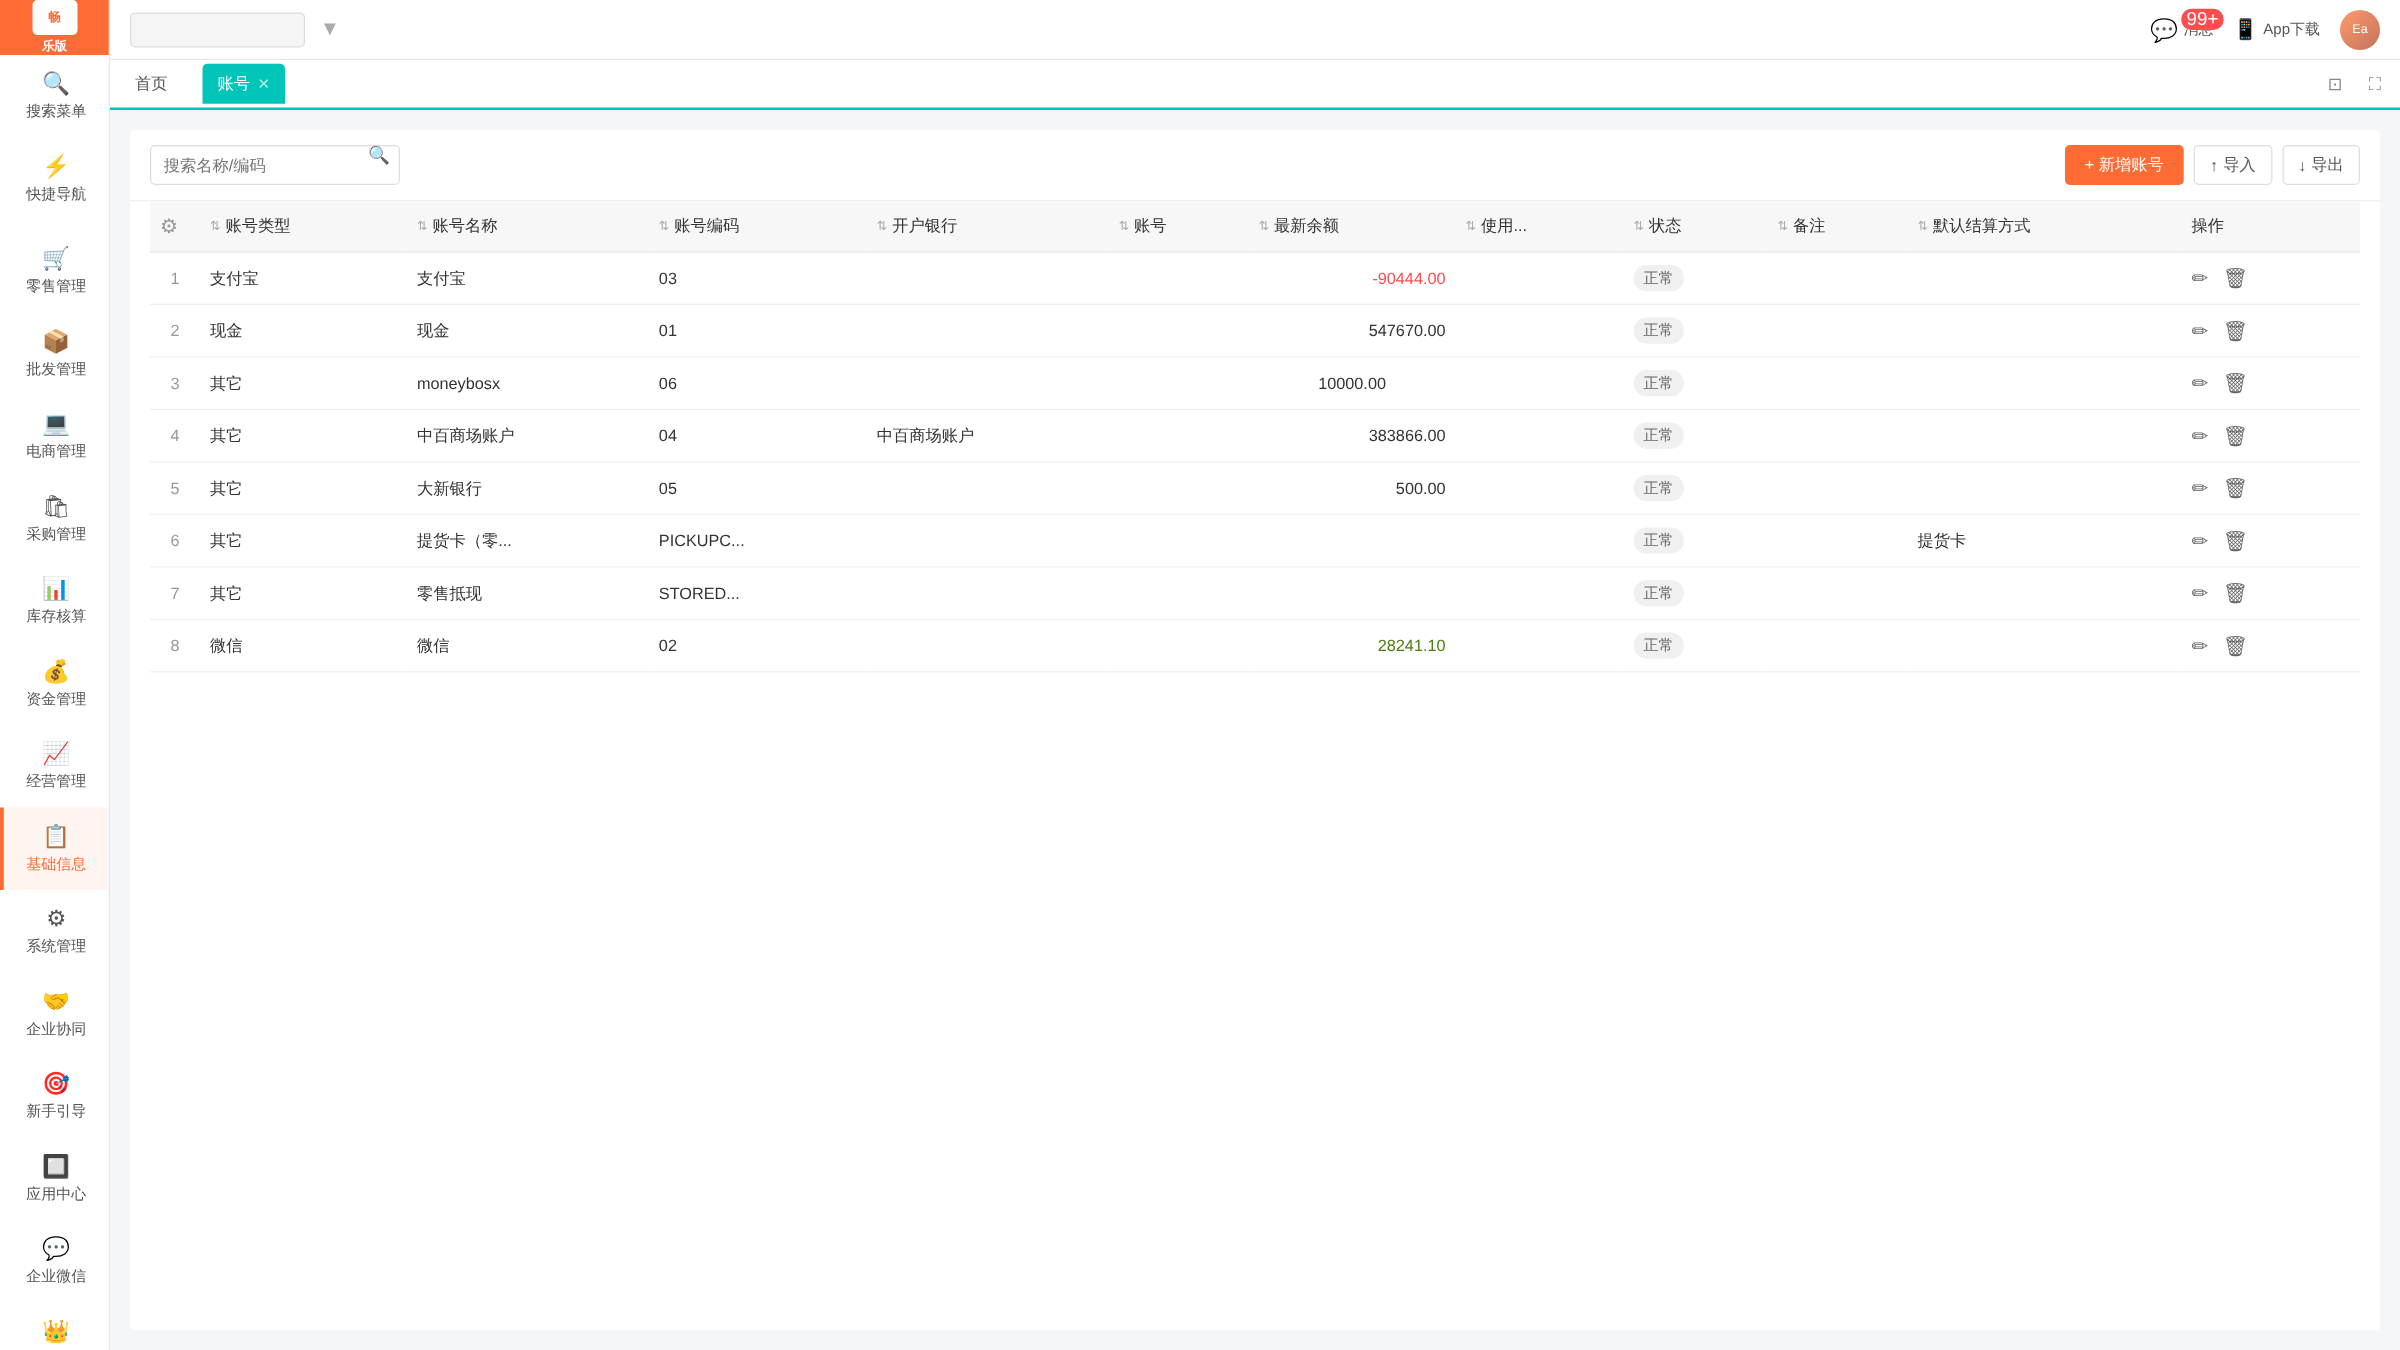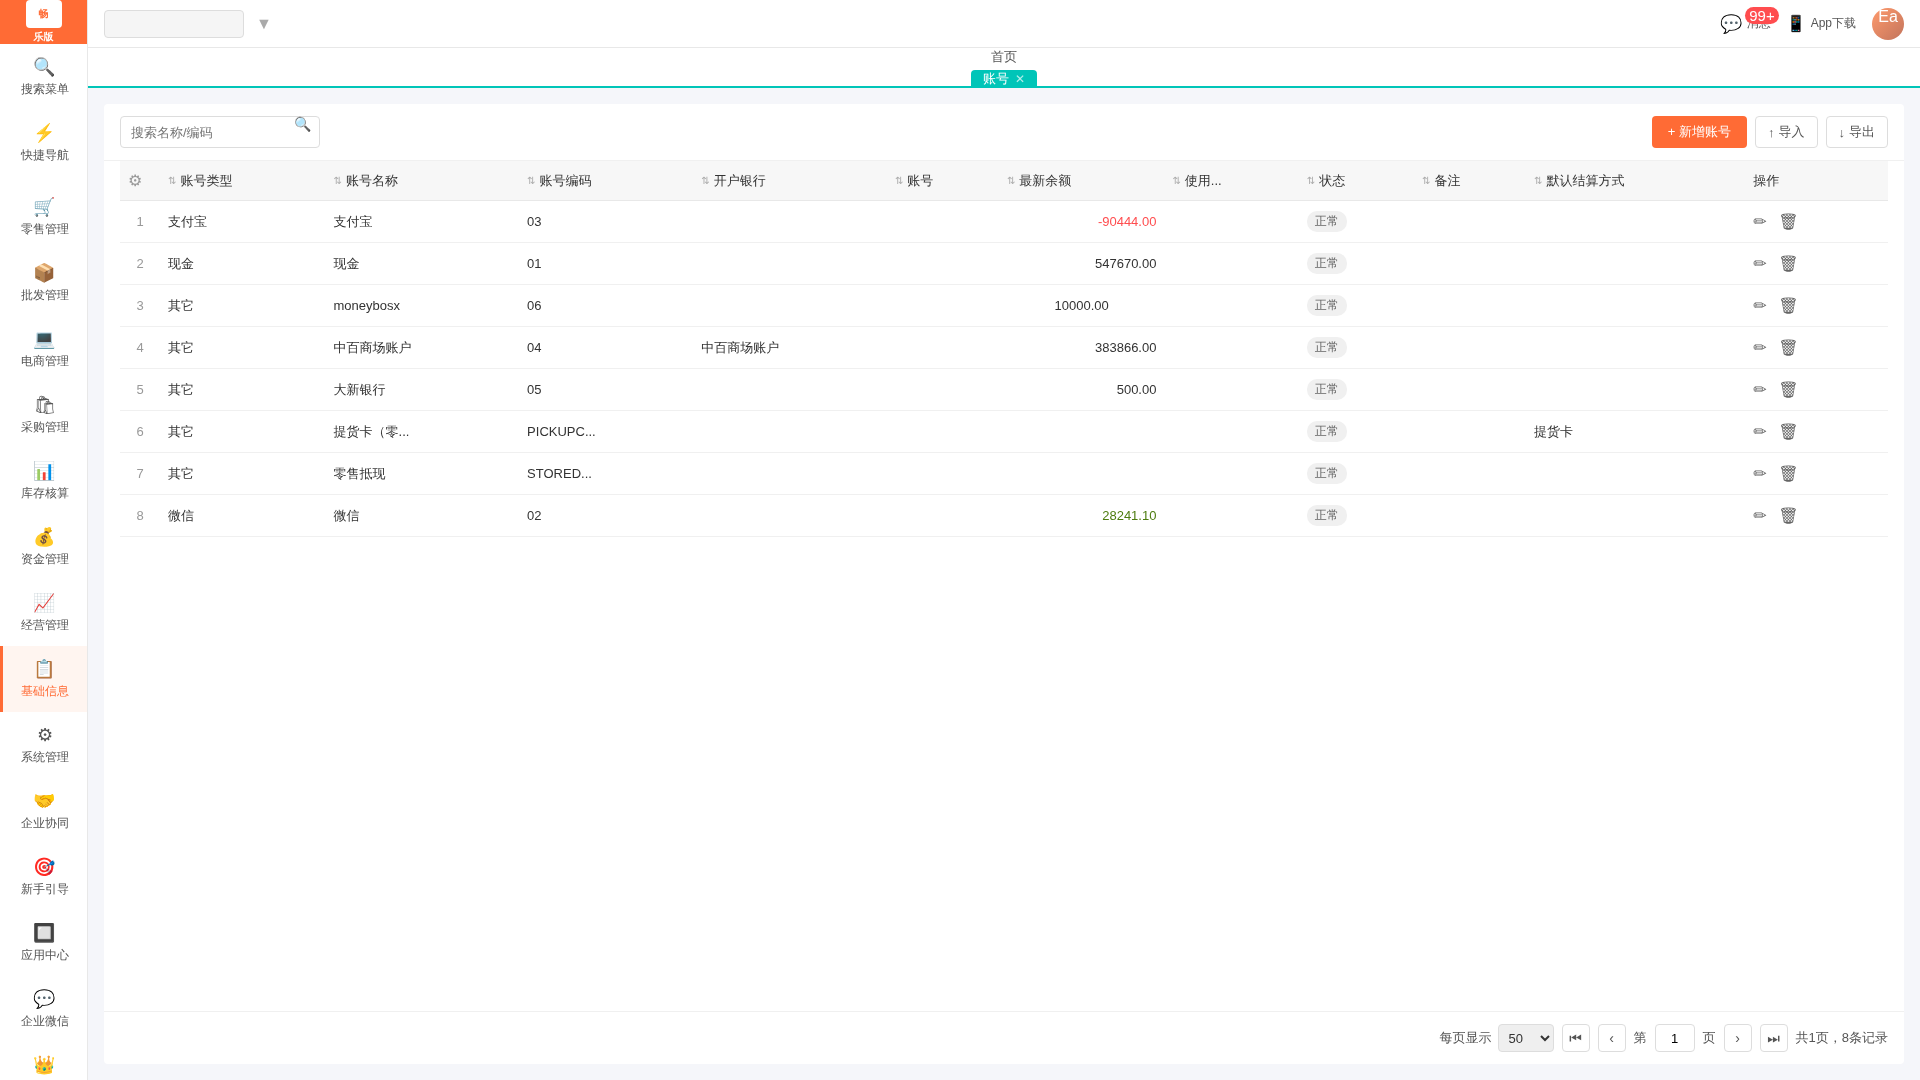--- a/index.html
+++ b/index.html
@@ -128,37 +128,36 @@
       cursor: pointer;
       font-size: 12px;
       color: #555;
     }
     .avatar {
       width: 32px;
       height: 32px;
       background: linear-gradient(135deg, #ff9a6c, #c2745c);
       border-radius: 50%;
       display: flex;
-      align-items: flex-start;
+      align-items: center;
       justify-content: center;
       color: #fff;
-      font-size: 16px;
+      font-size: 10px;
     }
 
     
     .tab-bar {
       height: 40px;
       background: #fff;
       display: flex;
       align-items: center;
       padding: 0 8px;
       border-bottom: 2px solid #00c5b8;
       flex-shrink: 0;
-      gap: 4px;
-      flex-direction: column;
+      gap: 16px;
     }
     .tab {
       height: 32px;
       padding: 0 12px;
       display: flex;
       align-items: center;
       gap: 6px;
       cursor: pointer;
       font-size: 13px;
       color: #555;
@@ -707,33 +706,15 @@
     <td></td>
     <td>
       <span class="action-btn" title="编辑">✏</span>
       <span class="action-btn" title="删除">🗑</span>
     </td>
   </tr>
             </tbody>
         </table>
       </div>
 
-      <div class="pagination">
-        <div class="page-size-wrap">
-          <span>每页显示</span>
-          <select class="page-size-select">
-            <option>50</option>
-            <option>100</option>
-            <option>200</option>
-          </select>
-        </div>
-        <button class="page-btn">⏮</button>
-        <button class="page-btn">‹</button>
-        <span>第</span>
-        <input class="page-input" type="text" value="1" style="">
-        <span>页</span>
-        <button class="page-btn">›</button>
-        <button class="page-btn">⏭</button>
-        <span>共1页，8条记录</span>
-      </div>
     </div>
   </div>
 </div>
 
 </body></html>

